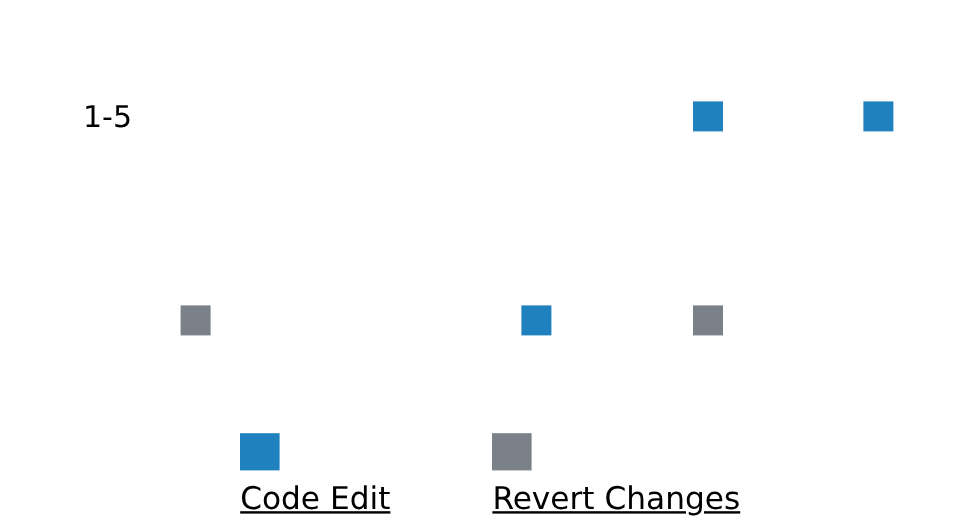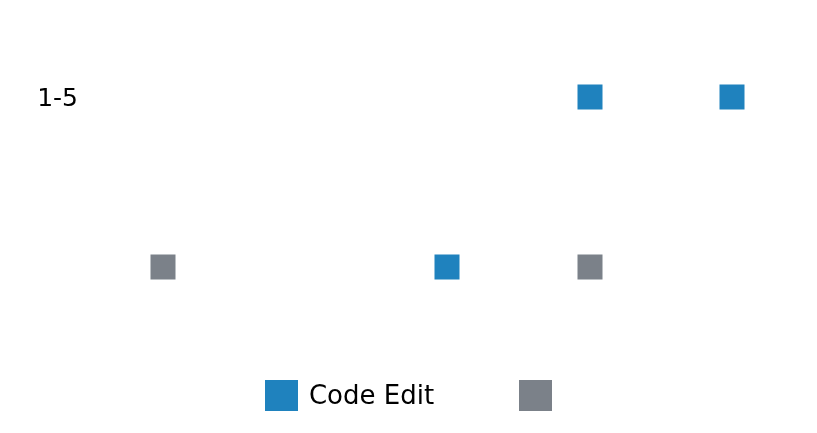--- a/index.html
+++ b/index.html
@@ -19,20 +19,21 @@
   }
   
   .row-label {
     position: absolute;
     width: 78px;
     text-align: right;
     font-size: 25px;
     color: #000000;
     line-height: 1;
     white-space: nowrap;
+    margin-left: 32px;
   }
   .row-label.r0 { left: 0px;  top: 85px; }
   .row-label.r1 { left: 0px;  top: 255px; }
 
   
   .marker {
     position: absolute;
     transform: translate(-50%, -50%);
   }
   .marker.square {
@@ -73,23 +74,23 @@
     top: 370px;
     height: 50px;
     display: flex;
     flex-direction: row;
     align-items: center;
     justify-content: center;
     gap: 26px;
   }
   .legend-entry {
     display: flex;
-    flex-direction: row;
-    align-items: center;
+    flex-direction: column;
     gap: 11px;
+    text-decoration: underline;
   }
   .legend-swatch {
     flex: 0 0 auto;
   }
   .legend-swatch.square {
     width: 33px;
     height: 31px;
   }
   .legend-swatch.plus {
     width: 33px;
@@ -159,16 +160,17 @@
       <span class="legend-swatch plus">
         <span class="plus-shape">
           <i class="h" style="background:#1f82be"></i>
           <i class="v" style="background:#1f82be"></i>
         </span>
       </span>
     </div>
 
     <div class="legend-entry">
       <span class="legend-swatch square" style="background:#7b8189"></span>
+      <span class="legend-label">Revert Changes</span>
     </div>
 
   </div>
 </div>
 
 </body></html>

